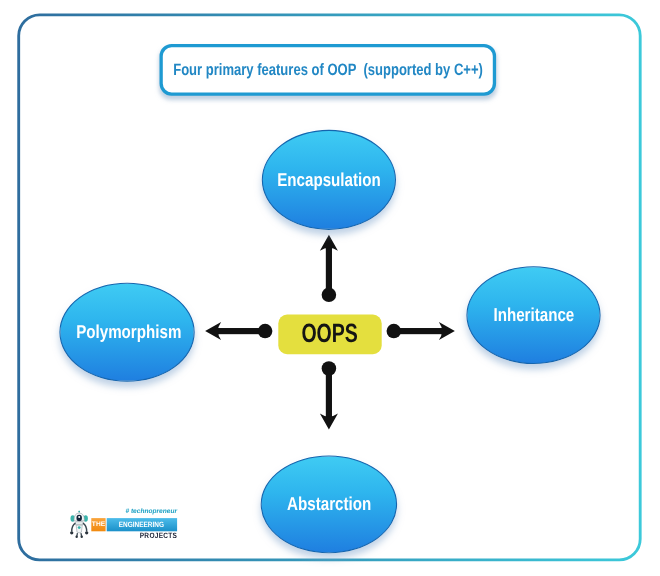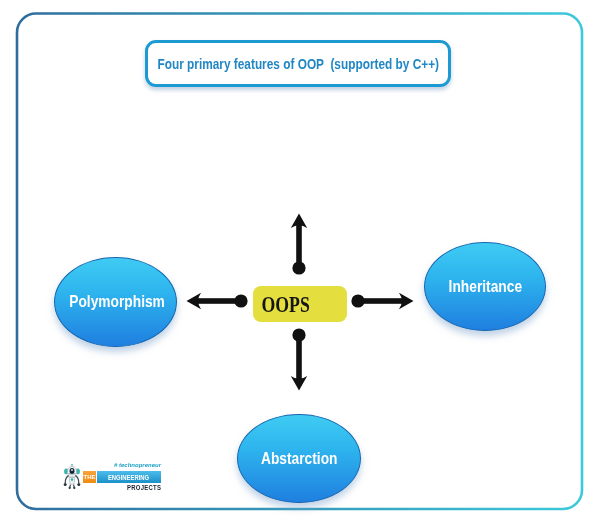--- a/index.html
+++ b/index.html
@@ -57,21 +57,21 @@
   #node-polymorphism  { left:  54px; top: 257px; width: 123px; height: 90px; justify-content: flex-end; }
   #node-inheritance   { left: 424px; top: 242px; width: 122px; height: 89px; }
   #node-abstraction   { left: 237px; top: 414px; width: 124px; height: 89px; }
   .center-box {
     position: absolute;
     left: 253px; top: 286px;
     width: 94px; height: 36px;
     box-sizing: border-box;
     background: #e4df3e;
     border-radius: 8px;
-    display: flex; align-items: center;  font-family: Liberation Serif, serif;
+    display: flex; align-items: center; justify-content: center;
   }
   .center-box .txt {
     color: #151513;
     font-weight: bold;
     font-size: 24px;
     display: inline-block;
     transform: scaleX(0.74);
   }
   
   .logo {
@@ -161,20 +161,23 @@
       <rect x="358" y="298.2" width="46.5" height="5.6"></rect>
       <circle cx="358" cy="301" r="6.6"></circle>
       <path d="M 413.5,301 L 399,292.8 Q 404.7,301 399,309.2 Z"></path>
     </g>
   </svg>
 
   <div class="title-box">
     <span class="txt">Four primary features of OOP  (supported by C++)</span>
   </div>
 
+  <div class="node" id="node-encapsulation">
+    <span class="txt">Encapsulation</span>
+  </div>
   <div class="node" id="node-polymorphism">
     <span class="txt">Polymorphism</span>
   </div>
   <div class="node" id="node-inheritance">
     <span class="txt">Inheritance</span>
   </div>
   <div class="node" id="node-abstraction">
     <span class="txt">Abstarction</span>
   </div>
 

